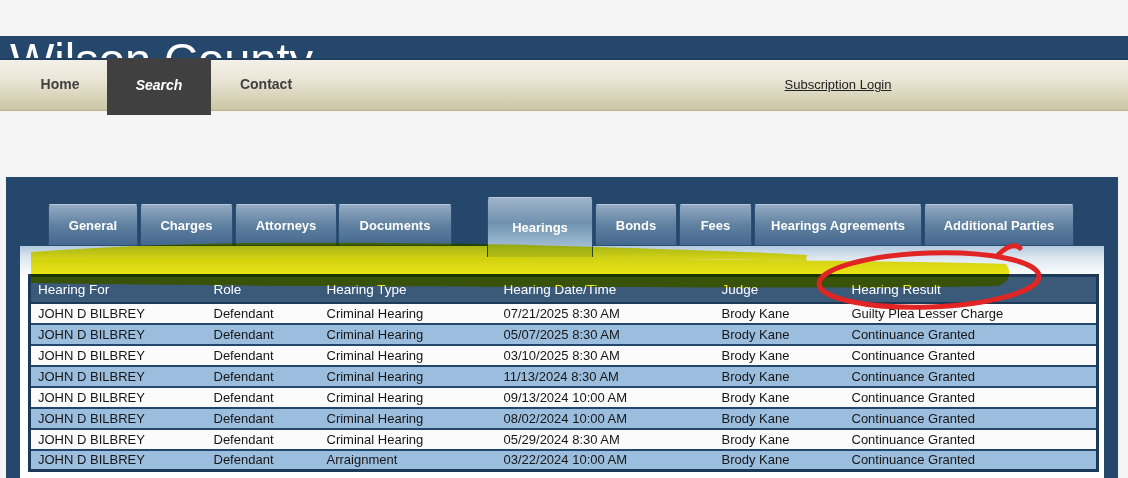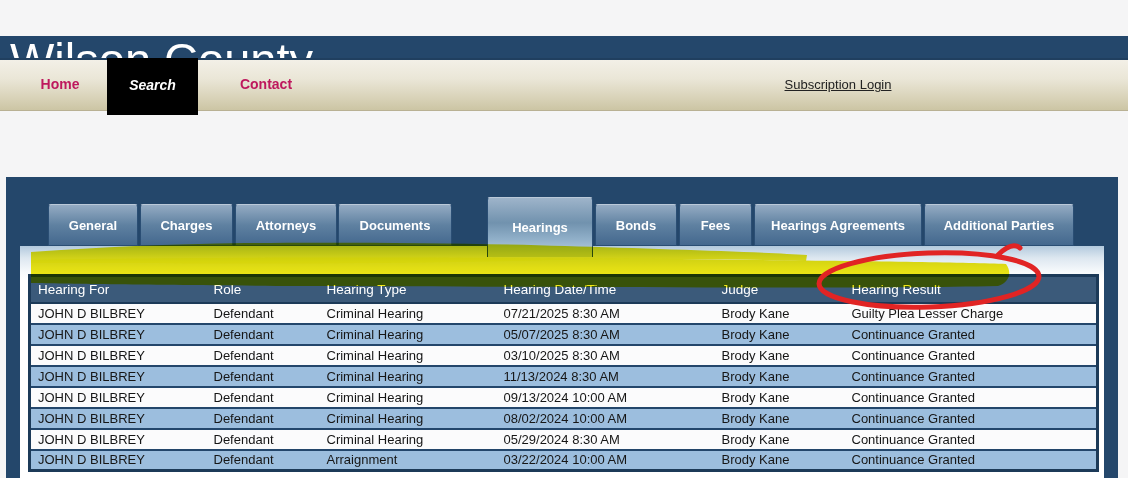--- a/index.html
+++ b/index.html
@@ -9,23 +9,23 @@
   
   .banner { position:absolute; left:0; top:0; width:1128px; height:58px; background:#24476b;margin-top:36px; }
   .banner .title { position:absolute; left:10px; top:-4px; font-size:47px; font-weight:400; color:#ffffff; letter-spacing:0px; }
   .banner .subtitle { position:absolute; left:323px; top:27px; font-size:15px; font-weight:bold; font-style:italic; color:#ffffff; }
 
   
   .navbar { position:absolute; left:0; top:58px; width:1128px; height:53px;
             background:linear-gradient(180deg,#f3f0e7 0%,#eae6d7 38%,#d9d3b9 75%,#ccc5a4 100%);
             border-top:2px solid #203f5f; border-bottom:1px solid #b9b194; }
   .nav-item { position:absolute; top:58px; height:53px; line-height:53px; text-align:center;
-              font-size:14px; font-weight:bold; color:#be185d; cursor:pointer; }
+              font-size:14px; font-weight:bold; color:#404040; cursor:pointer; }
   .nav-item.n1 { left:14px;  width:92px; }
-  .nav-item.n2 { left:107px; width:91px; height:57px; line-height:55px; background:#000000; color:#ffffff; font-style:italic; z-index:3; }
+  .nav-item.n2 { left:107px; width:104px; height:57px; line-height:55px; background:#404040; color:#ffffff; font-style:italic; z-index:3; }
   .nav-item.n3 { left:219px; width:94px; }
   .login-link { position:absolute; top:58px; left:758px; width:160px; height:53px; line-height:53px;
                 text-align:center; font-size:13px; color:#222222; text-decoration:underline; cursor:pointer; }
 
   
   .panel { position:absolute; left:6px; top:133px; width:1112px; height:332px; background:#24476b;margin-top:44px; }
 
   
   .tab { position:absolute; top:27px; height:42px; border-radius:3px 3px 0 0;
          background:linear-gradient(180deg,#94abc3 0%,#5f81a1 50%,#44688e 100%);

